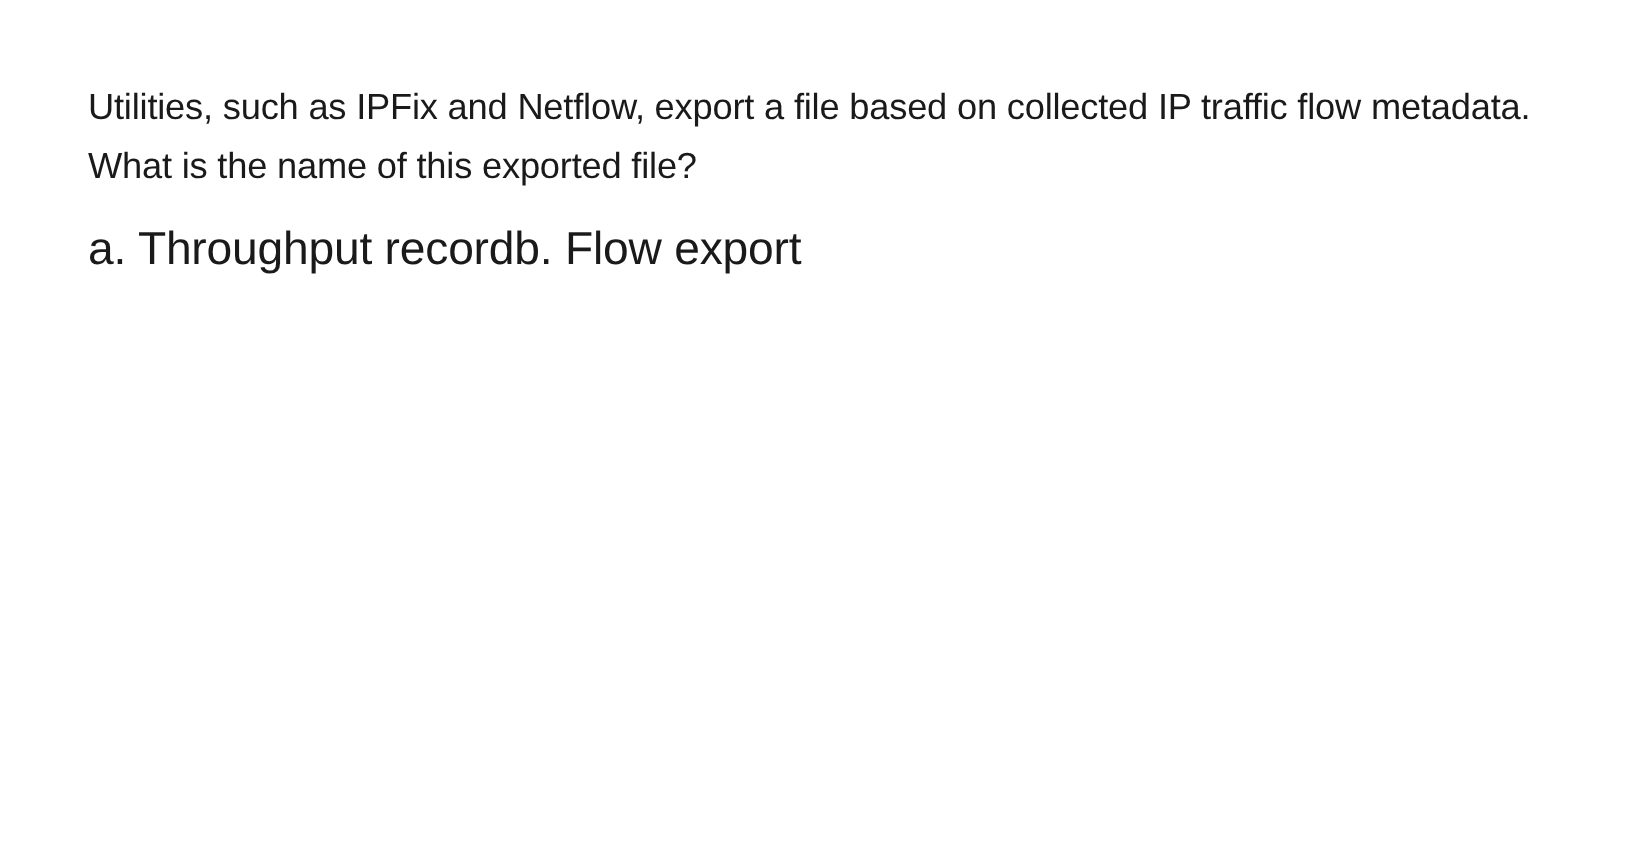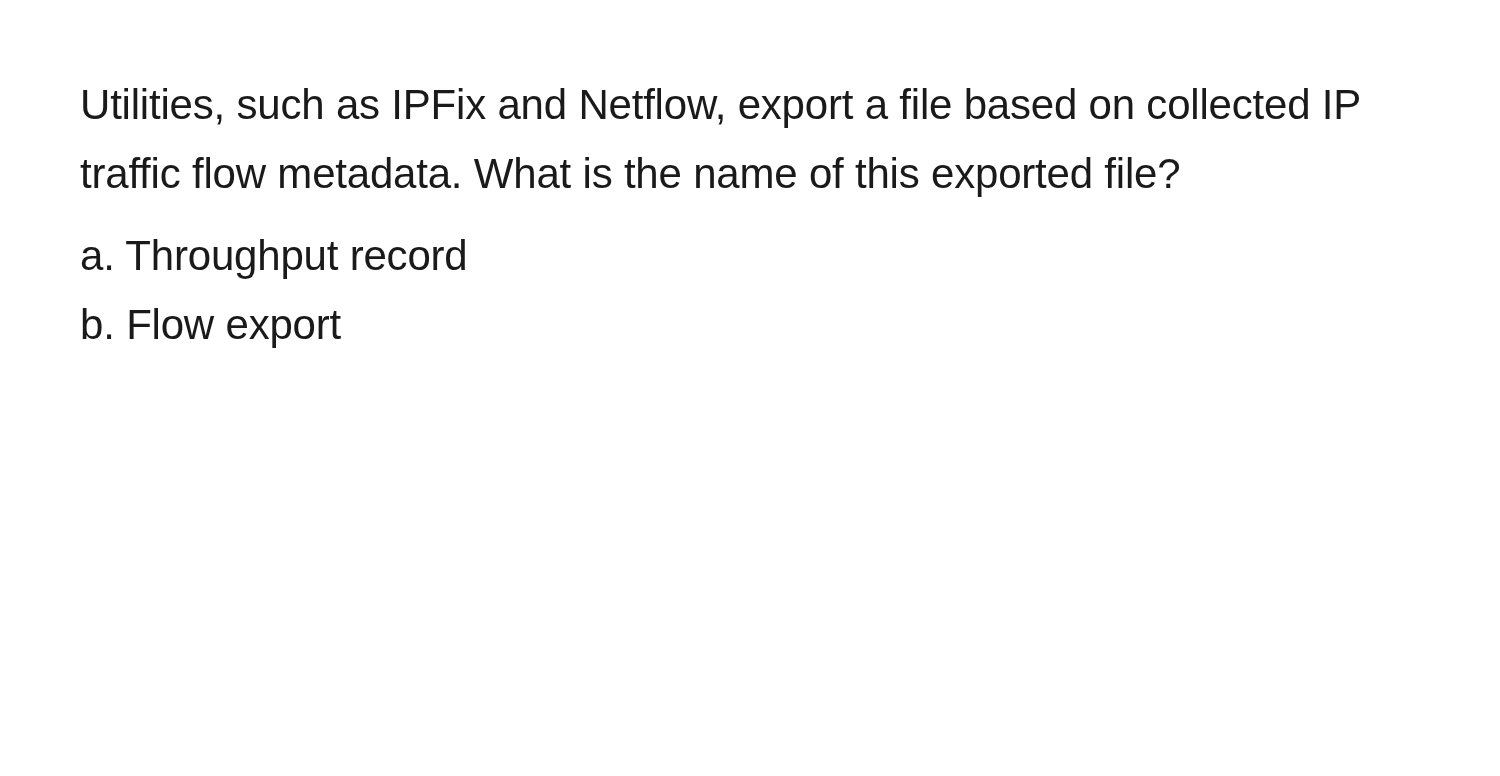--- a/index.html
+++ b/index.html
@@ -9,29 +9,29 @@
     }
     body {
       background: #ffffff;
       font-family: -apple-system, BlinkMacSystemFont, "Segoe UI", Helvetica, Arial, sans-serif;
       width: 1500px;
       height: 776px;
       padding: 70px 80px;
       color: #1a1a1a;
     }
     .question-text {
-      font-size: 42px;
+      font-size: 33px;
       line-height: 1.65;
       font-weight: 400;
       margin-bottom: 12px;
       letter-spacing: -0.2px;
     }
     .options {
       display: flex;
-      flex-direction: column;
+      flex-direction: row;
     }
     .option {
       font-size: 42px;
       line-height: 1.65;
       font-weight: 400;
       letter-spacing: -0.2px;
     }
     .option-label {
       display: inline;
     }

